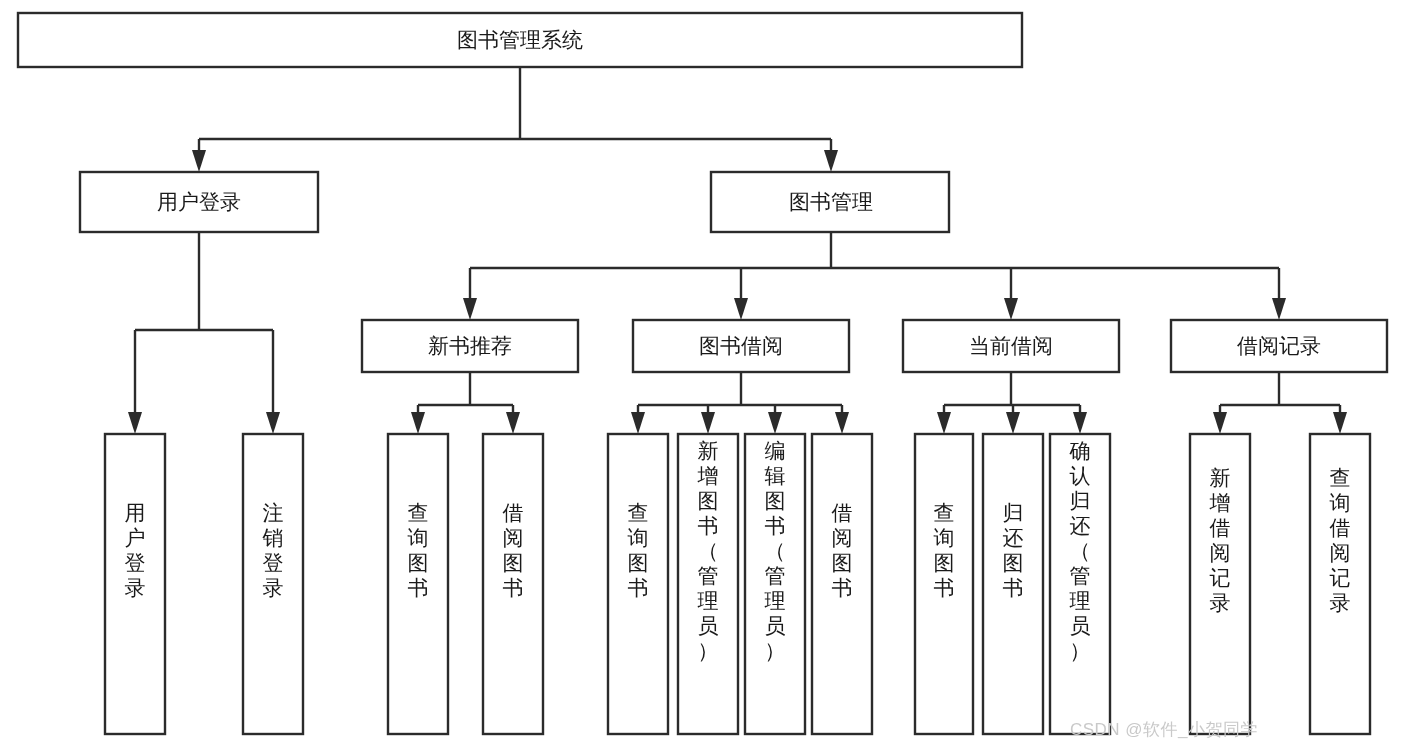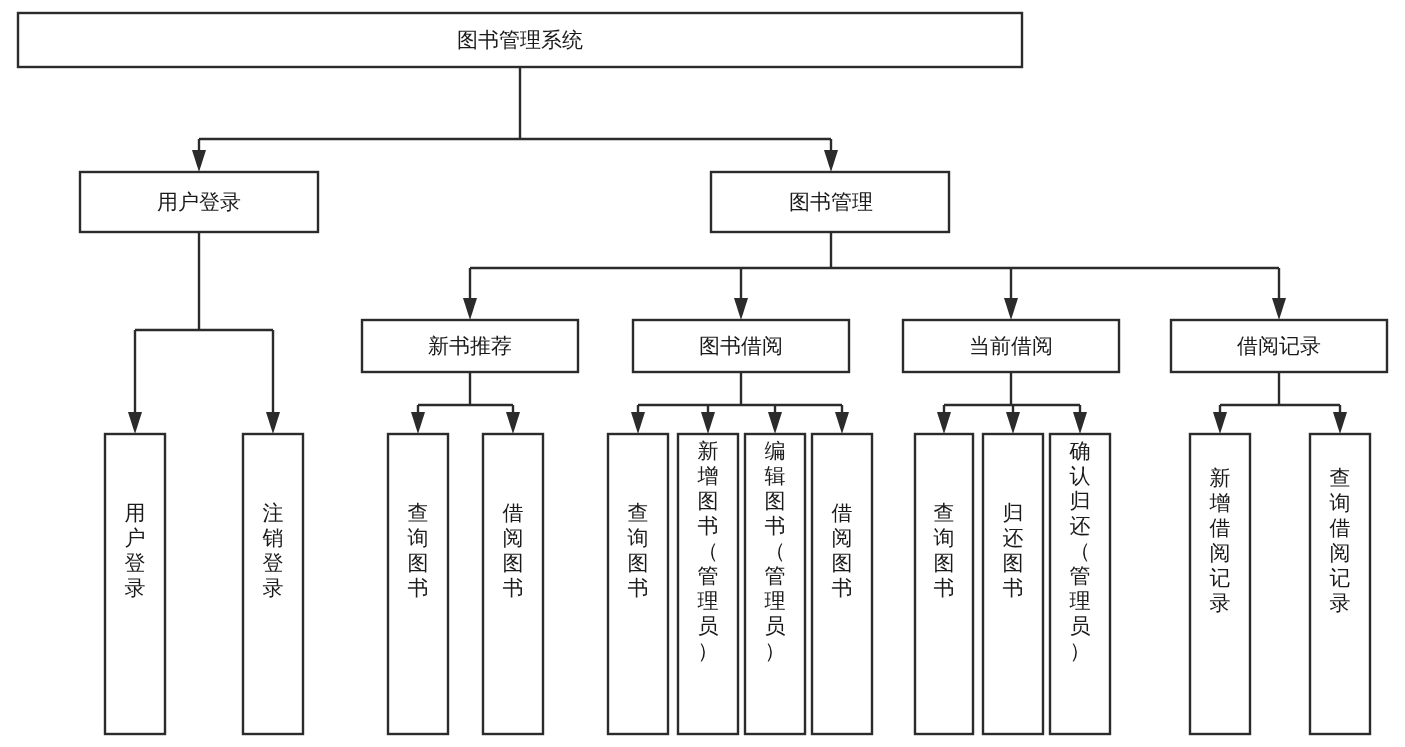--- a/index.html
+++ b/index.html
@@ -242,14 +242,15 @@
       <text class="node-label-v" x="1220" y="485"><tspan x="1220" y="485">新</tspan><tspan x="1220" y="510">增</tspan><tspan x="1220" y="535">借</tspan><tspan x="1220" y="560">阅</tspan><tspan x="1220" y="585">记</tspan><tspan x="1220" y="610">录</tspan></text>
     </g>
 
     <g>
       <rect class="node-box" x="1310" y="434" width="60" height="300"></rect>
       <text class="node-label-v" x="1340" y="485"><tspan x="1340" y="485">查</tspan><tspan x="1340" y="510">询</tspan><tspan x="1340" y="535">借</tspan><tspan x="1340" y="560">阅</tspan><tspan x="1340" y="585">记</tspan><tspan x="1340" y="610">录</tspan></text>
     </g>
 
   </svg>
 
+  <div class="watermark">CSDN @软件_小贺同学</div>
 
 </div>
 
 </body></html>

